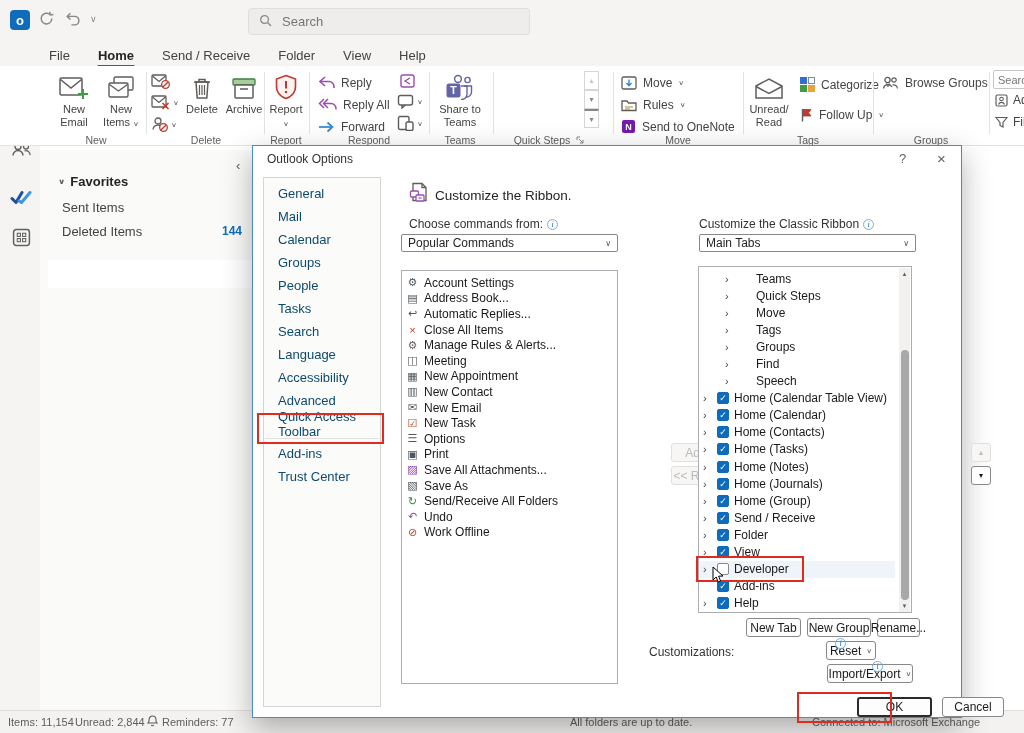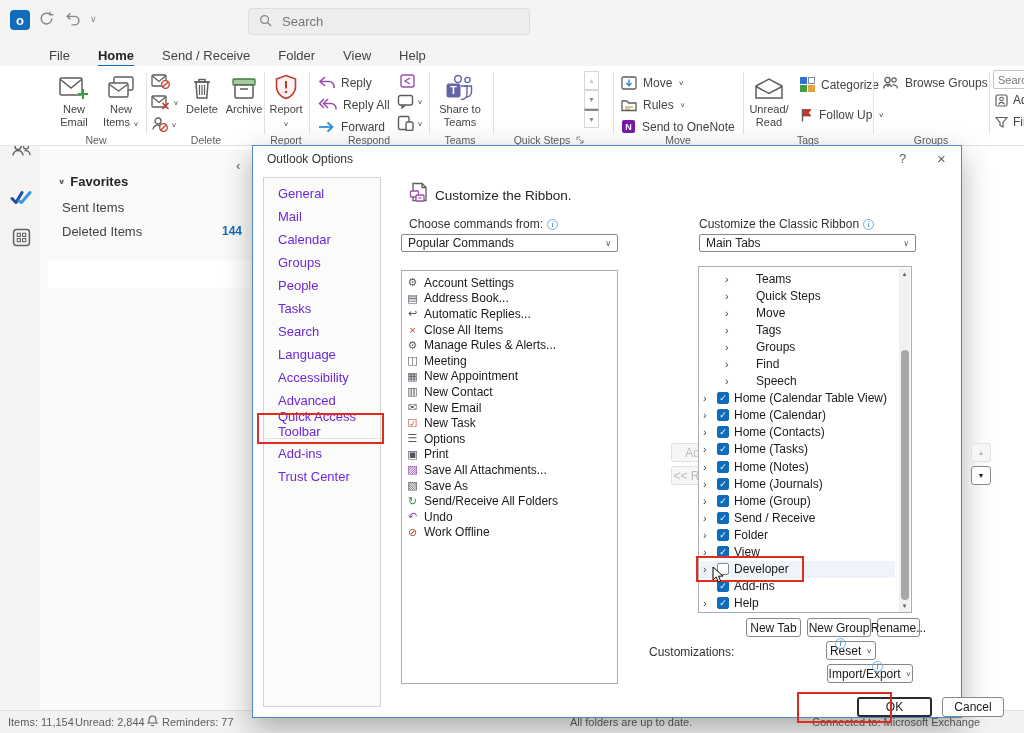--- a/index.html
+++ b/index.html
@@ -57,21 +57,21 @@
   .frow{display:flex;align-items:center;height:24px;padding:0 10px 0 18px;font-size:13px;color:#424242;}
   .frow[data-sel="1"]{background:#f0efee;font-weight:bold;color:#242424;}
   .frow .fcount{margin-left:auto;color:#0f6cbd;font-weight:bold;font-size:12px;}
 
   
   .dialog{left:252px;top:145px;width:710px;height:573px;background:#fff;border:1.5px solid #4a8ac9;
     box-shadow:0 10px 28px rgba(0,0,0,.3);box-sizing:border-box;z-index:10;}
   .dtitle{left:14px;top:6px;font-size:12px;color:#333;}
   .dwinbtn{font-size:13px;color:#5f5f5f;}
   .dnav{left:10px;top:31px;width:118px;height:530px;background:#fbfbfa;border:1px solid #d6d4d2;box-sizing:border-box;padding-top:4px;}
-  .navrow{height:23px;display:flex;align-items:center;padding:0 0 0 13px;font-size:13px;color:#6d28d9;margin:0 1px;}
+  .navrow{height:23px;display:flex;align-items:center;padding:0 0 0 13px;font-size:13px;color:#0c4a6e;margin:0 1px;}
   .navrow[data-sep="1"]{border-top:1px solid #e3e1df;margin-top:3px;padding-top:2px;height:24px;}
   .navrow[data-sel="1"]{background:#fff;border:1px solid #6b6b6b;border-radius:1px;}
   .dheadicon{left:156px;top:36px;}
   .dheading{left:182px;top:42px;font-size:13.5px;color:#242424;}
   .dlabel{font-size:12px;color:#333;display:flex;align-items:center;gap:4px;}
   .info{width:11px;height:11px;border-radius:50%;color:#0f6cbd;border:1px solid #6cb2e8;font-size:8px;
     font-style:italic;font-family:"Liberation Serif",serif;display:inline-flex;align-items:center;justify-content:center;box-sizing:border-box;}
   .info::after{content:"i";}
   .dropdown{height:18px;border:1px solid #8a8886;border-radius:2px;background:#fff;display:flex;
     align-items:center;font-size:12px;color:#242424;padding:0 6px;box-sizing:border-box;}

